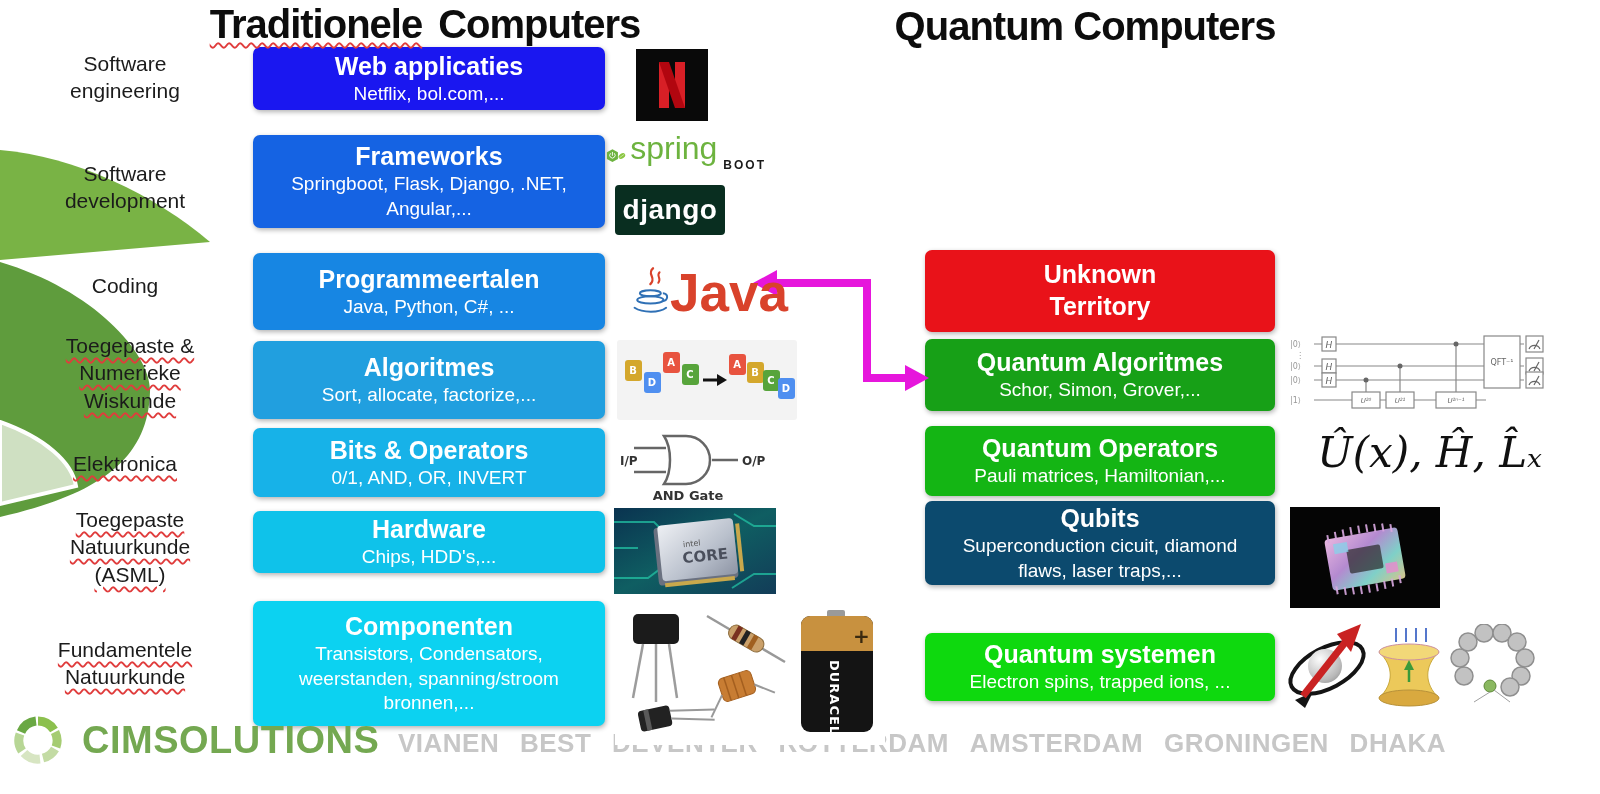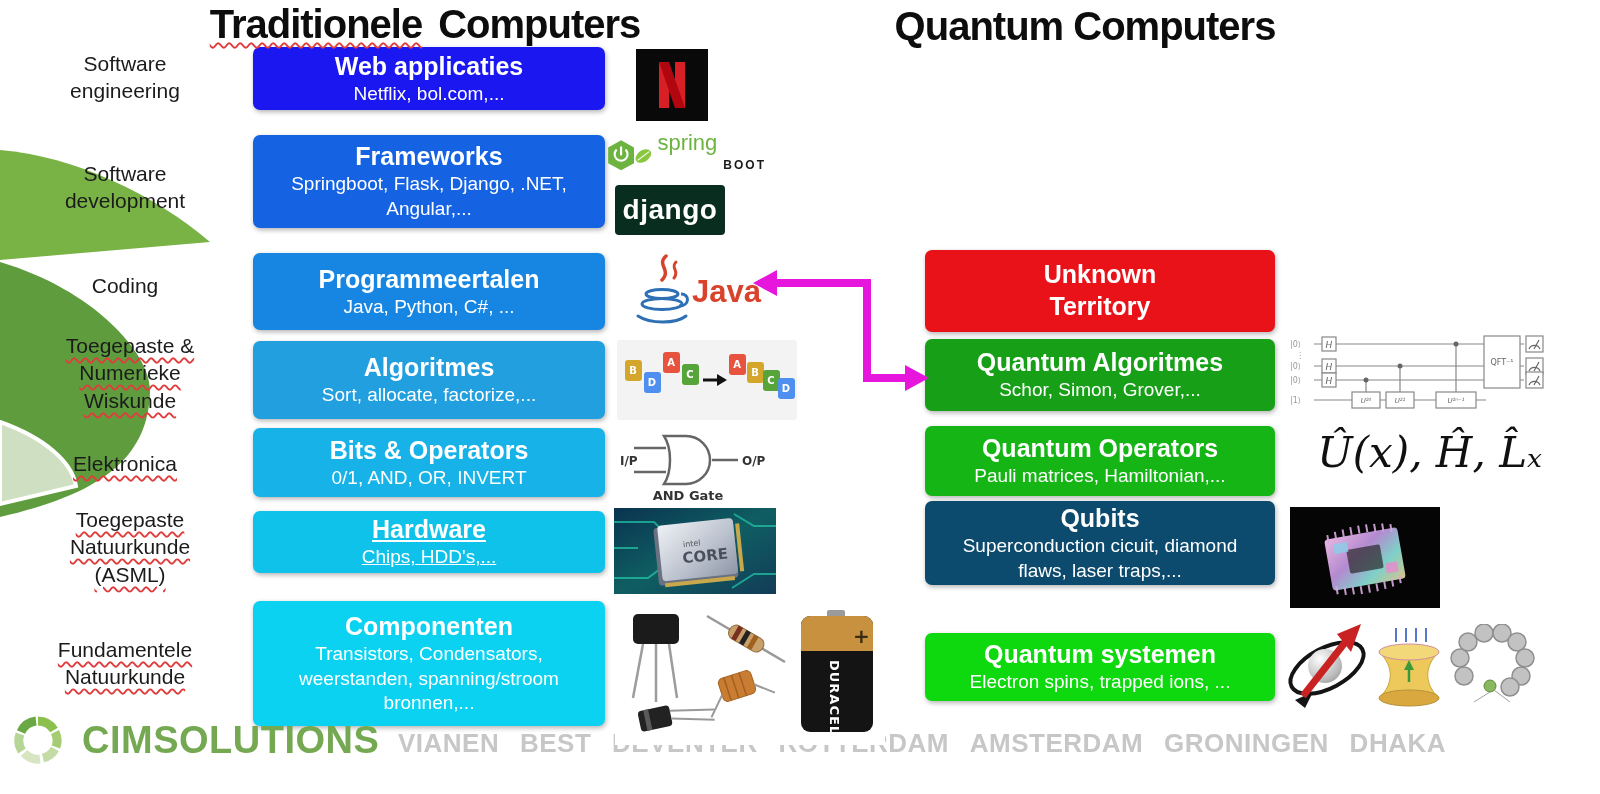--- a/index.html
+++ b/index.html
@@ -16,24 +16,24 @@
         box-sizing:border-box;z-index:2;}
   .qbox{left:925px;width:350px;}
   .bt{font-size:25px;font-weight:700;line-height:1.25;}
   .bs{font-size:19px;font-weight:400;line-height:1.3;}
   .unknown .bs{font-size:25px;font-weight:700;}
   .icon{position:absolute;z-index:2;}
   .django-box{background:#092e20;border-radius:4px;display:flex;align-items:center;
               justify-content:center;width:100%;height:100%;}
   .django-text{color:#fff;font-weight:700;font-size:28px;letter-spacing:0.5px;}
   .spring-wrap{display:flex;align-items:flex-start;}
-  .spring-name{color:#6db33f;font-size:22px;font-weight:400;line-height:1;margin-left:4px;}
+  .spring-name{color:#6db33f;font-size:32px;font-weight:400;line-height:1;margin-left:4px;}
   .spring-boot{color:#1a1a1a;font-size:12px;font-weight:800;letter-spacing:2px;margin-left:6px;margin-top:26px;}
   .java-wrap{display:flex;align-items:center;}
-  .java-text{color:#d9422b;font-size:31px;font-weight:600;}
+  .java-text{color:#d9422b;font-size:53px;font-weight:600;}
   .formula{position:absolute;font-family:"DejaVu Serif","DejaVu Sans",serif;font-style:italic;
            font-size:42px;color:#101010;z-index:2;text-align:right;}
   .cities{position:absolute;left:398px;top:728px;width:1048px;display:flex;
           justify-content:space-between;font-weight:700;font-size:26px;color:#c7c7c7;
           letter-spacing:0.5px;z-index:1;}
   .logo{position:absolute;left:14px;top:716px;display:flex;align-items:center;gap:20px;z-index:3;}
   .logo-text{font-size:38px;font-weight:800;color:#74a851;letter-spacing:0.5px;}
   .white-bg{background:#fff;}
   svg text{font-family:"DejaVu Sans",sans-serif;}
 </style>
@@ -77,21 +77,21 @@
     <div class="bs">Java, Python, C#, ...</div>
   </div>
   <div class="sbox" style="top: 341px; height: 78px; background-color: rgb(33, 159, 223);">
     <div class="bt">Algoritmes</div>
     <div class="bs">Sort, allocate, factorize,...</div>
   </div>
   <div class="sbox" style="top: 428px; height: 69px; background-color: rgb(23, 178, 232);">
     <div class="bt">Bits &amp; Operators</div>
     <div class="bs">0/1, AND, OR, INVERT</div>
   </div>
-  <div class="sbox" style="top: 511px; height: 62px; background-color: rgb(15, 194, 234); text-decoration: underline;">
+  <div class="sbox" style="top: 511px; height: 62px; background-color: rgb(15, 194, 234);">
     <div class="bt">Hardware</div>
     <div class="bs">Chips, HDD's,...</div>
   </div>
   <div class="sbox" style="top: 601px; height: 125px; background-color: rgb(12, 210, 241);">
     <div class="bt">Componenten</div>
     <div class="bs">Transistors, Condensators, weerstanden, spanning/stroom bronnen,...</div>
   </div>
 
   <div class="sbox qbox unknown" style="top: 250px; height: 82px; background-color: rgb(233, 18, 25);">
     <div class="bt">Unknown</div>

